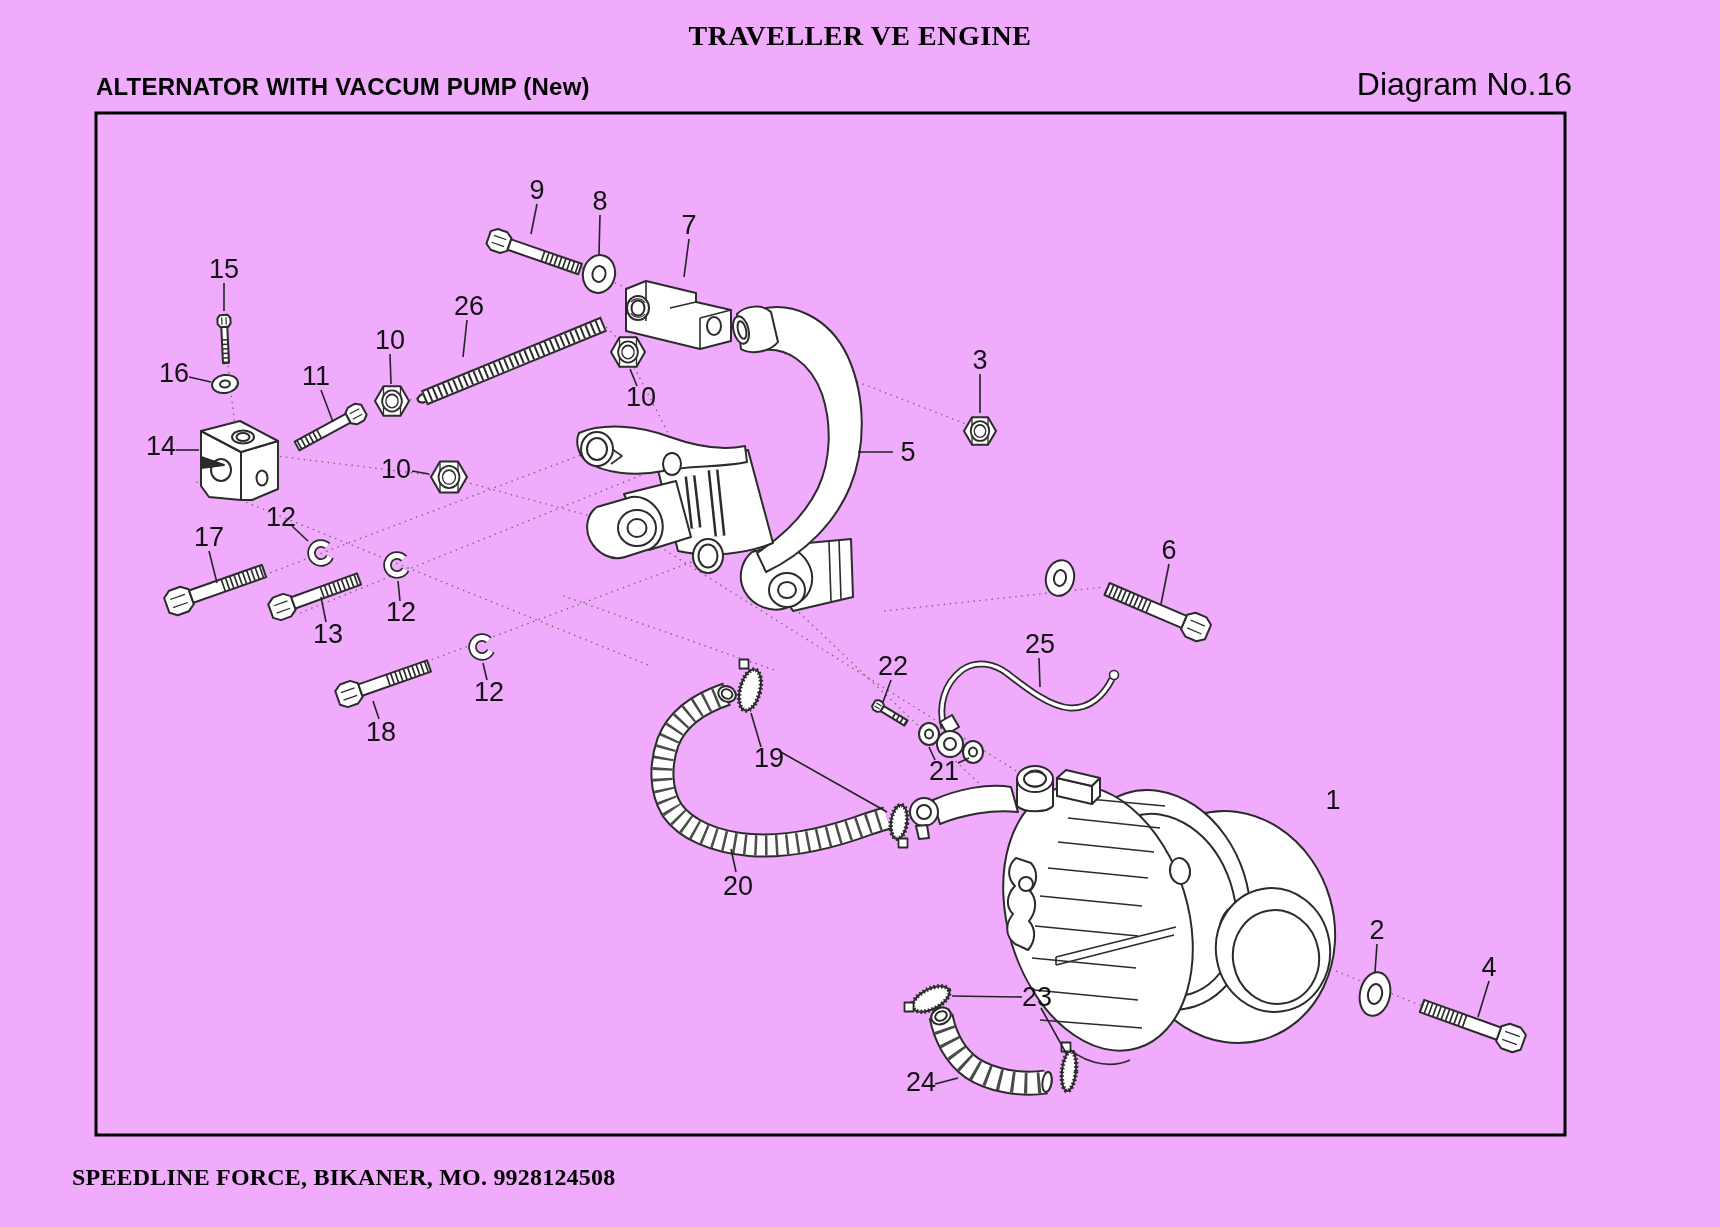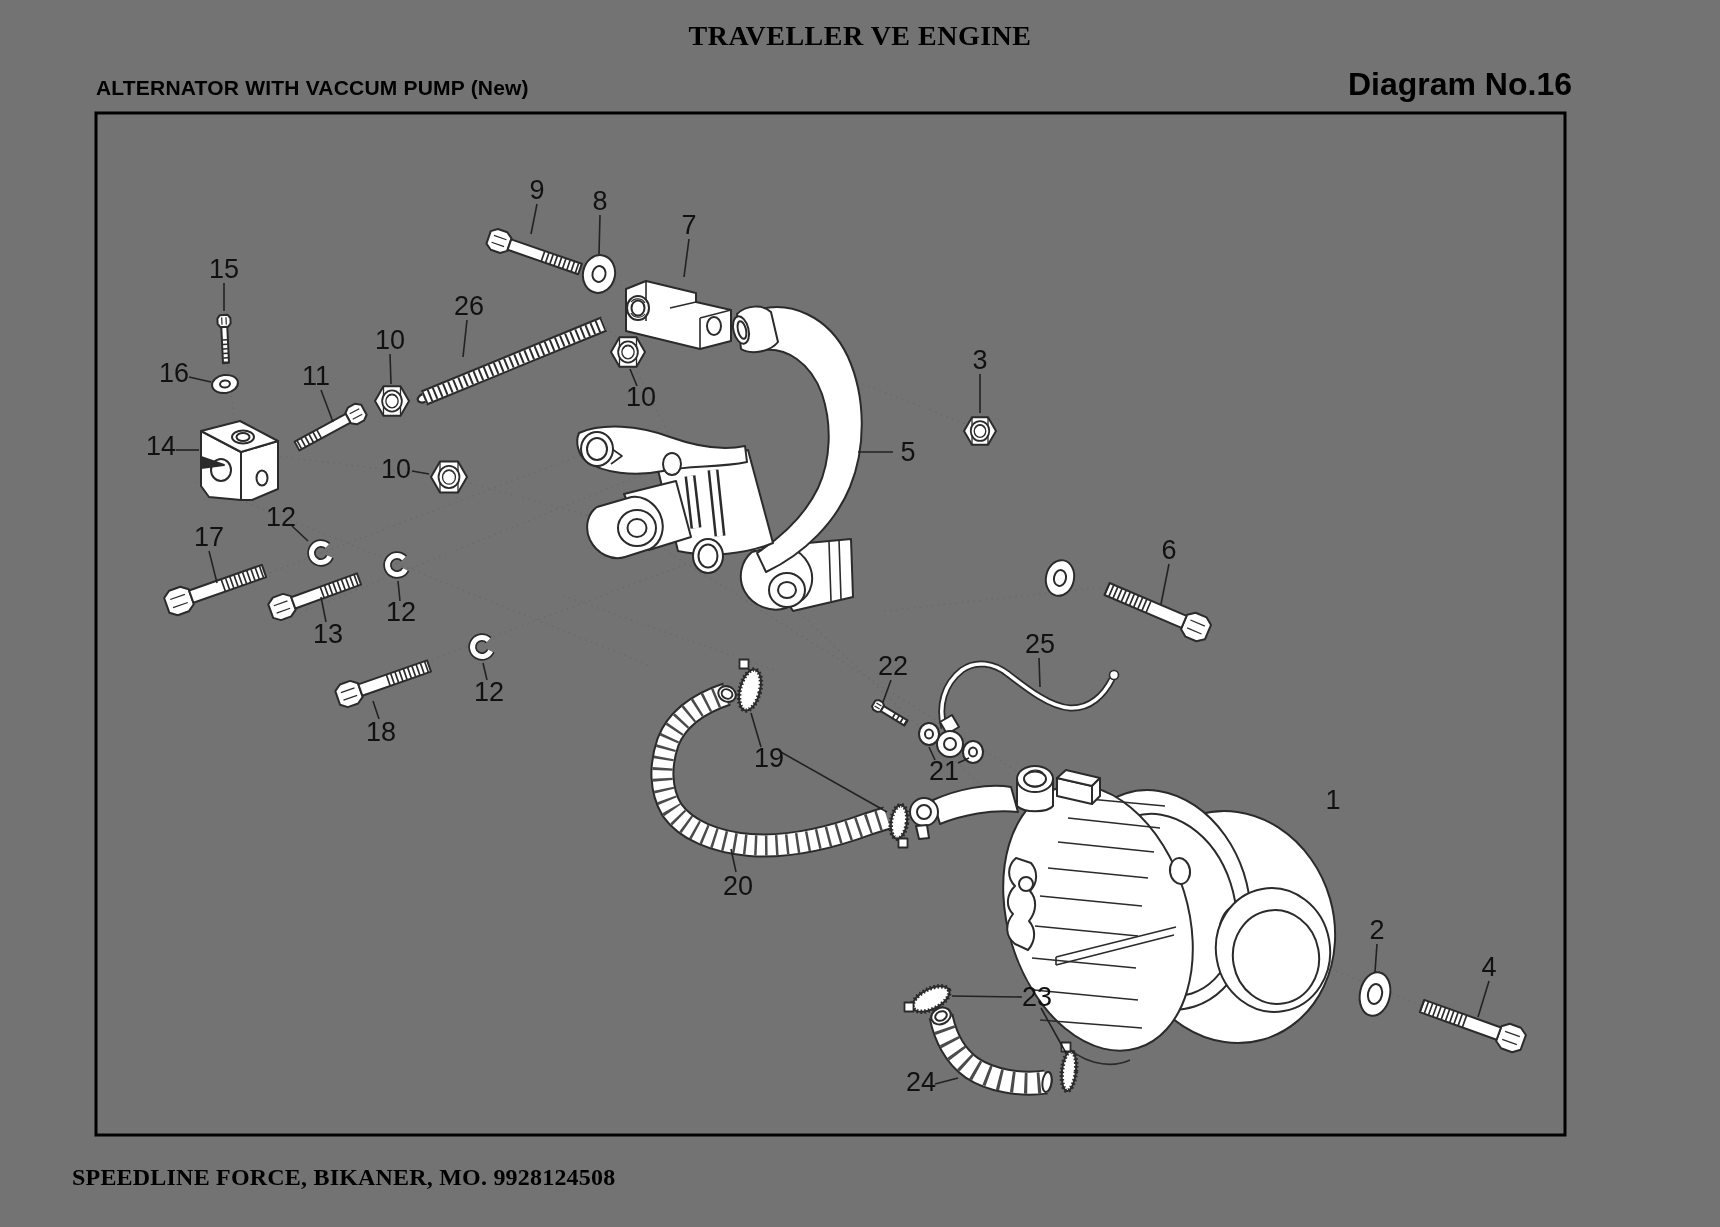--- a/index.html
+++ b/index.html
@@ -1,23 +1,23 @@
 <!DOCTYPE html>
 <html><head>
 <meta charset="utf-8">
 <style>
   html,body{margin:0;padding:0;background:#ffffff;}
-  .page{position:relative;width:1720px;height:1227px;background:#737373;overflow:hidden;
+  .page{position:relative;width:1720px;height:1227px;background:#f0abfc;overflow:hidden;
         font-family:"Liberation Sans",sans-serif;color:#000;}
   .hdr-engine{position:absolute;top:20px;left:0;width:1720px;text-align:center;
         font-family:"Liberation Serif",serif;font-weight:bold;font-size:28px;letter-spacing:.5px;}
   .hdr-row{position:absolute;top:66px;left:96px;width:1476px;display:flex;
         justify-content:space-between;align-items:baseline;}
-  .hdr-title{font-weight:bold;font-size:21px;letter-spacing:.2px;}
-  .hdr-no{font-weight:bold;font-size:32px;}
+  .hdr-title{font-weight:bold;font-size:24px;letter-spacing:.2px;}
+  .hdr-no{font-weight:normal;font-size:32px;}
   .footer{position:absolute;left:72px;top:1164px;font-family:"Liberation Serif",serif;
         font-weight:bold;font-size:24px;letter-spacing:.2px;}
   #diagram-host{position:absolute;left:0;top:0;width:1720px;height:1227px;}
   svg text{font-family:"Liberation Sans",sans-serif;font-size:27px;fill:#111;}
 </style>
 </head>
 <body>
 
 <div class="page">
   <div class="hdr-engine">TRAVELLER VE ENGINE</div>

